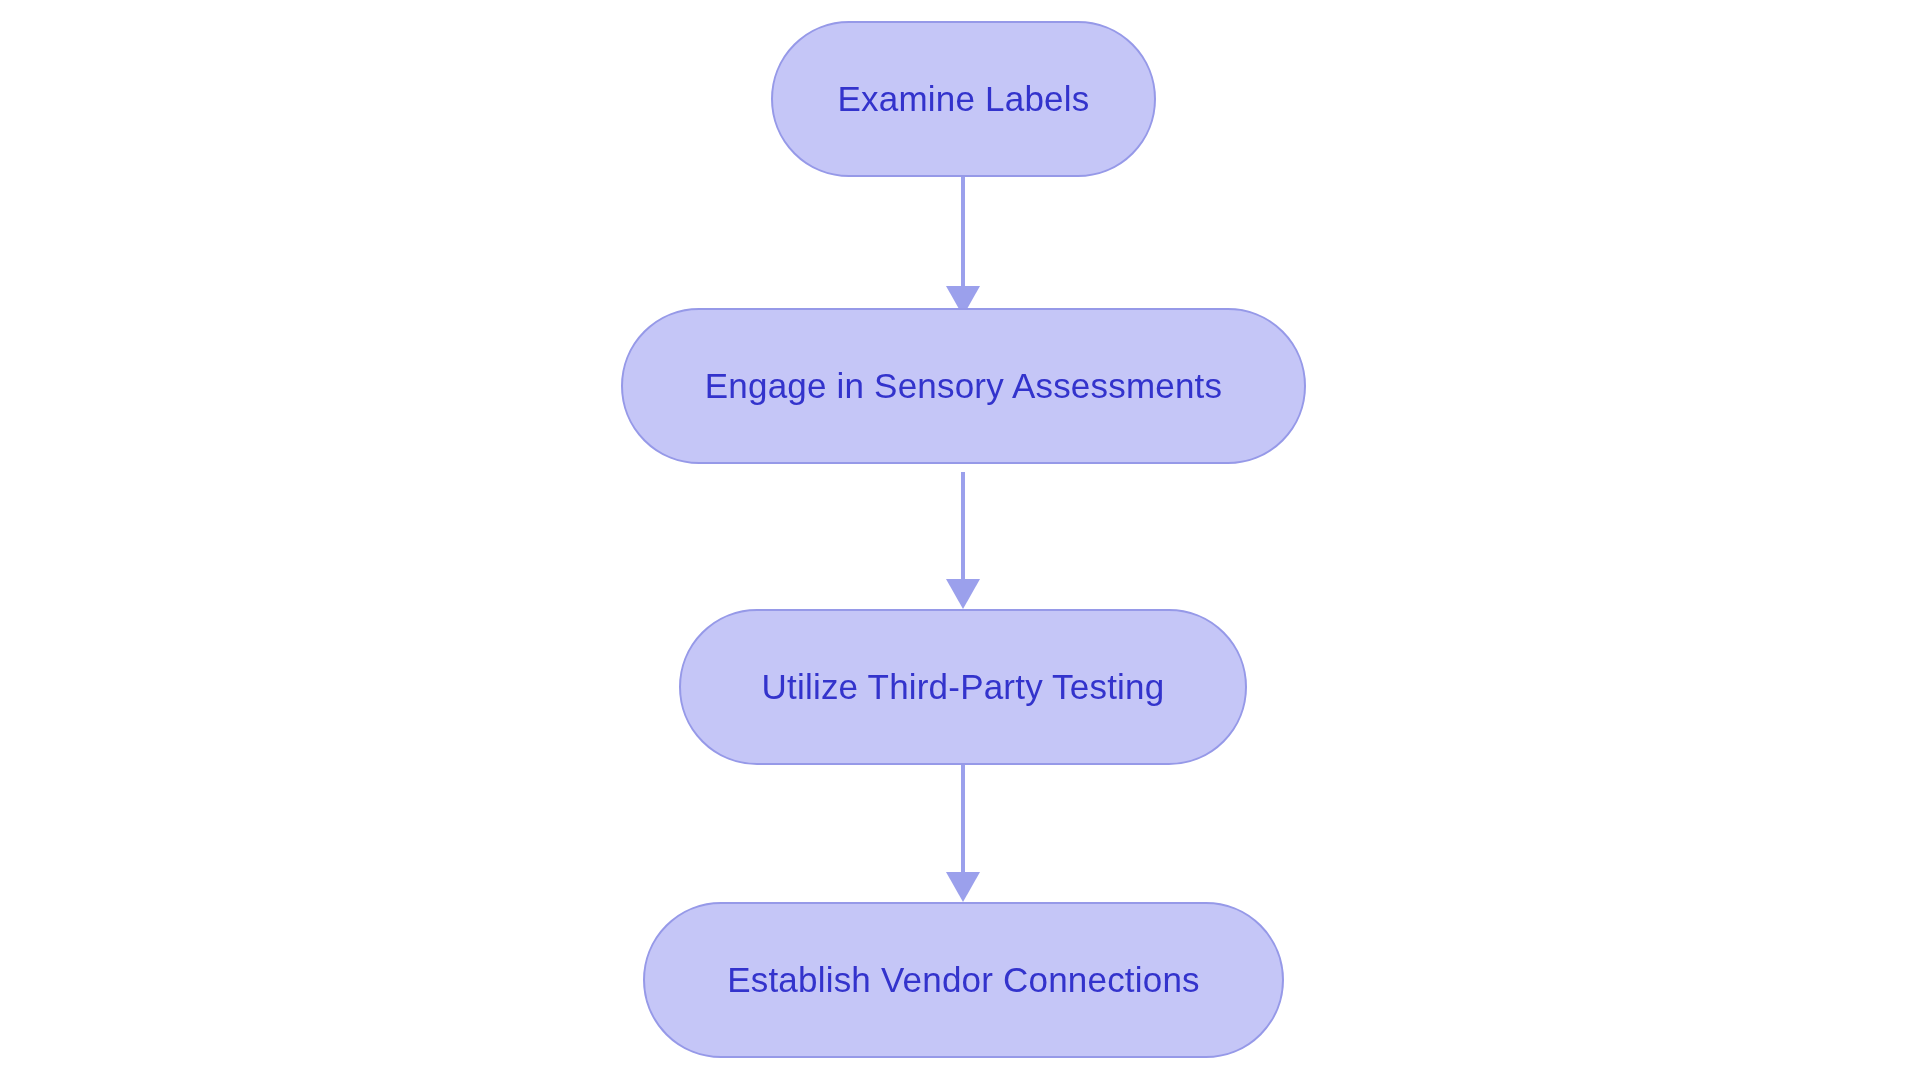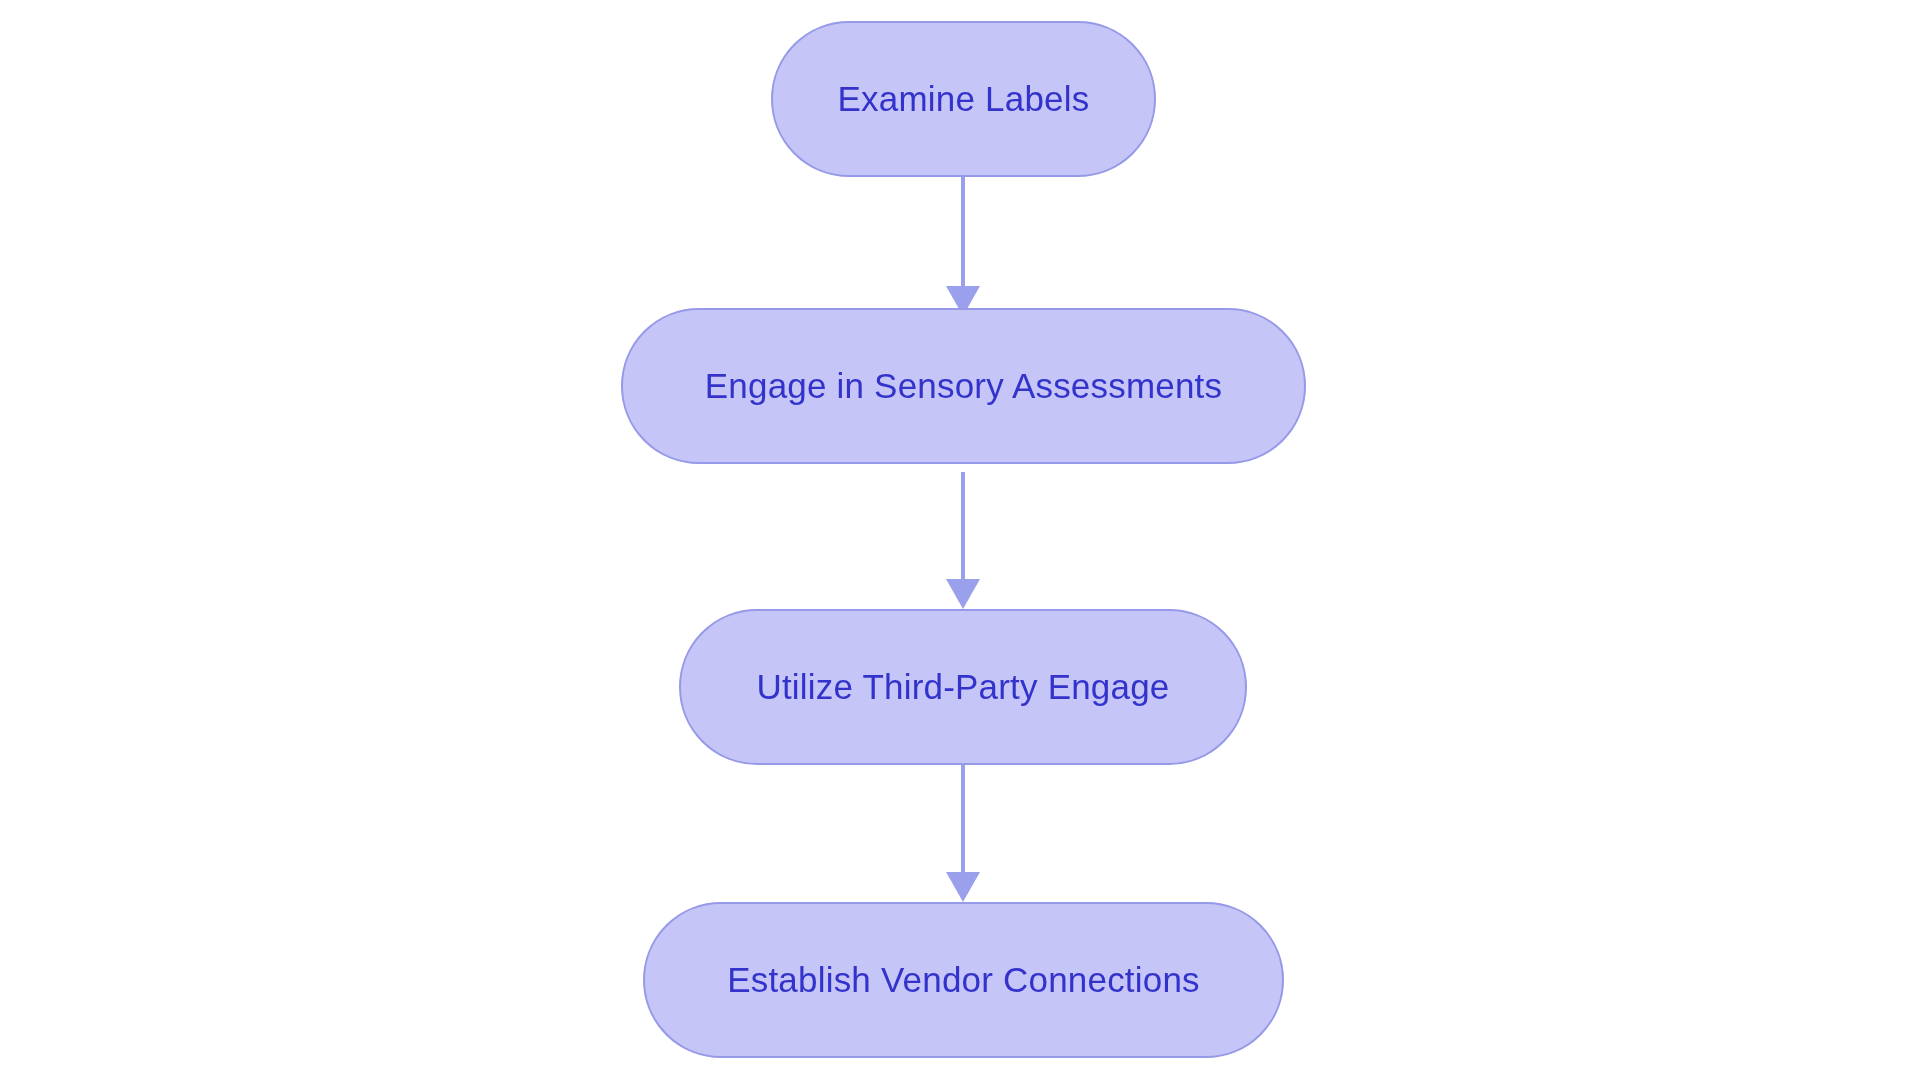--- a/index.html
+++ b/index.html
@@ -108,20 +108,20 @@
 
   <div class="flow-node" id="node-examine-labels">
     <span class="flow-node-label">Examine Labels</span>
   </div>
 
   <div class="flow-node" id="node-sensory-assessments">
     <span class="flow-node-label">Engage in Sensory Assessments</span>
   </div>
 
   <div class="flow-node" id="node-third-party-testing">
-    <span class="flow-node-label">Utilize Third-Party Engage</span>
+    <span class="flow-node-label">Utilize Third-Party Testing</span>
   </div>
 
   <div class="flow-node" id="node-vendor-connections">
     <span class="flow-node-label">Establish Vendor Connections</span>
   </div>
 
 </div>
 
 </body></html>

